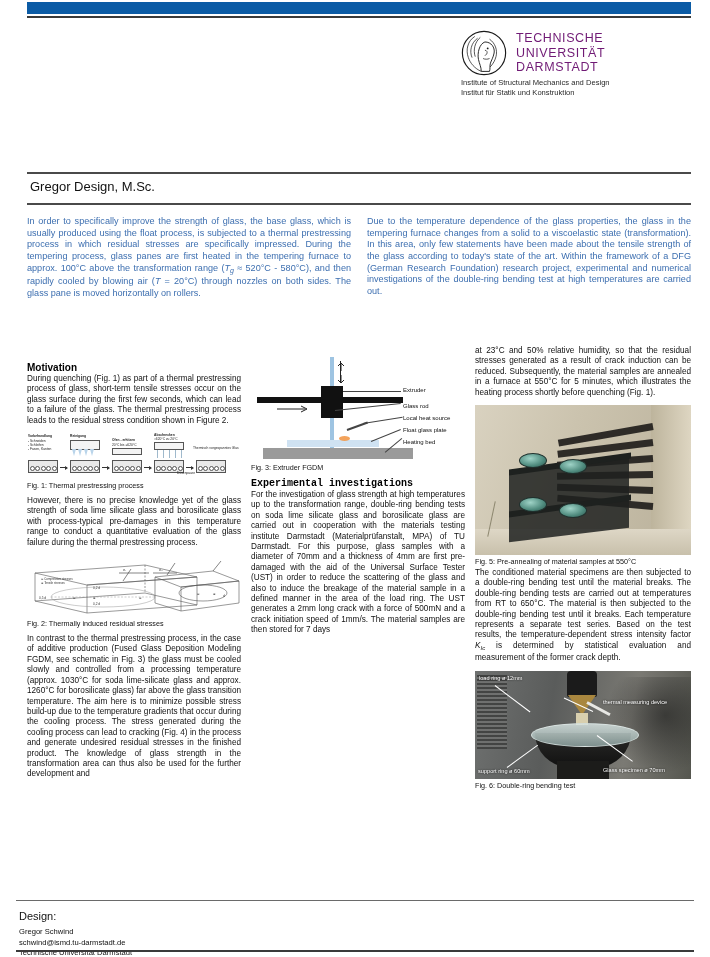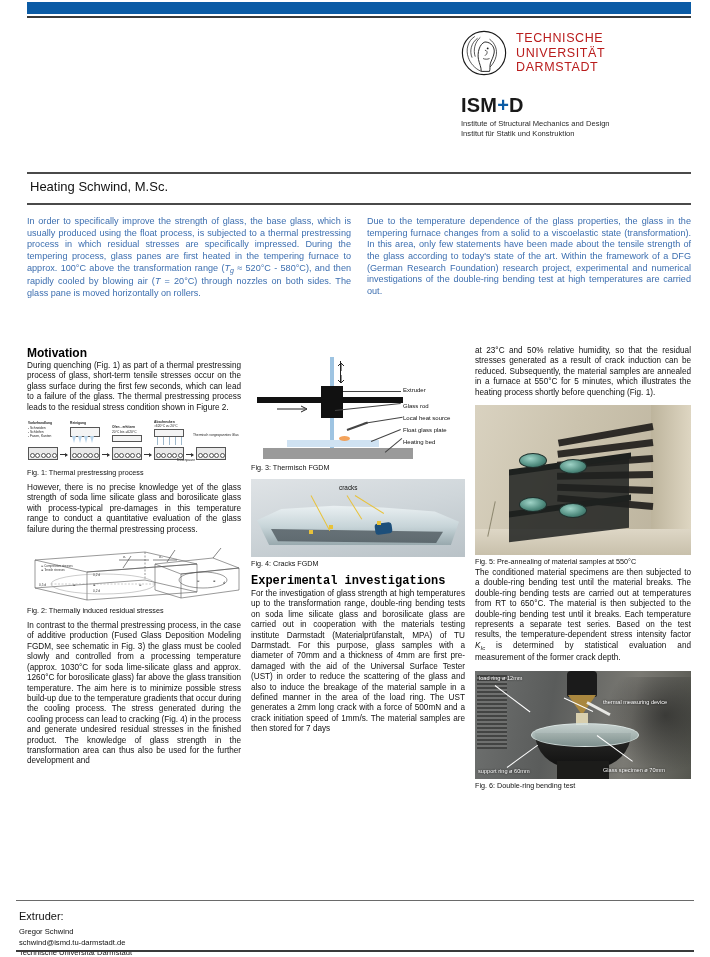--- a/index.html
+++ b/index.html
@@ -61,21 +61,21 @@
     gap: 9px;
   }
   .tud-mark {
     width: 46px; height: 46px;
     flex: 0 0 46px;
   }
   .tud-words {
     font-size: 12.5px;
     line-height: 14.5px;
     letter-spacing: 0.6px;
-    color: #b91c1c;
+    color: #701a75;
   }
   .ismd {
     margin-top: 18px;
     font-size: 20px;
     font-weight: bold;
     color: #1a1a1a;
     letter-spacing: 0.2px;
   }
   .ismd .plus { color: #0b5ba5; font-weight: bold; }
   .ismd-sub {
@@ -132,24 +132,24 @@
   .col-m { width: 214px; }
   .col-r { width: 216px; }
   .btext {
     font-size: 8.2px;
     line-height: 10.4px;
     color: #111;
     text-align: justify;
     margin: 0 0 0 0;
   }
   .bhead {
-    font-size: 12px;
+    font-size: 10px;
     font-weight: bold;
     color: #000;
-    margin: 0 0 1px 0;
+    margin: 16px 0 1px 0;
   }
   .cap {
     font-size: 7.2px;
     color: #111;
     margin: 2px 0 6px 0;
   }
   .sub { font-size: 6px; vertical-align: -2px; }
   .figbox { margin-top: 7px; }
   
   .fig1 {
@@ -547,30 +547,29 @@
           <circle cx="58" cy="40" r="2" fill="#1a1a1a"></circle>
           <path d="M48 62 C52 64 58 64 62 62" fill="none" stroke="#1a1a1a" stroke-width="1.6"></path>
         </svg>
         <div class="tud-words">
           <div>TECHNISCHE</div>
           <div>UNIVERSITÄT</div>
           <div>DARMSTADT</div>
         </div>
       </div>
 
-      <div class="ismd"><span>ISM</span><span class="plus">+</span><span>D</span></div>
       <div class="ismd-sub">
         <div>Institute of Structural Mechanics and Design</div>
         <div>Institut für Statik und Konstruktion</div>
       </div>
     </div>
   </div>
 
   <div class="author-rule-top"></div>
-  <div class="author">Heating Schwind, M.Sc.</div>
+  <div class="author">Gregor Design, M.Sc.</div>
   <div class="author-rule-bot"></div>
 
   <div class="abstract">
     <div class="col"><span>In order to specifically improve the strength of glass, the base glass, which is usually produced using the float process, is subjected to a thermal prestressing process in which residual stresses are specifically impressed. During the tempering process, glass panes are first heated in the tempering furnace to approx. 100°C above the transformation range (</span><span class="ital">T</span><span class="abs-sub ital">g</span><span> ≈ 520°C - 580°C), and then rapidly cooled by blowing air (</span><span class="ital">T</span><span> = 20°C) through nozzles on both sides. The glass pane is moved horizontally on rollers.</span></div>
     <div class="col">Due to the temperature dependence of the glass properties, the glass in the tempering furnace changes from a solid to a viscoelastic state (transformation). In this area, only few statements have been made about the tensile strength of the glass according to today's state of the art. Within the framework of a DFG (German Research Foundation) research project, experimental and numerical investigations of the double-ring bending test at high temperatures are carried out.</div>
   </div>
 
   <div class="body-cols">
 
     <div class="col-l">
@@ -730,38 +729,23 @@
           <div class="f3-lead" style="left:112px; top:70px; width:40px; transform:rotate(-9deg); transform-origin:left center;"></div>
           <div class="f3-lead" style="left:120px; top:88px; width:32px; transform:rotate(-22deg); transform-origin:left center;"></div>
           <div class="f3-lead" style="left:134px; top:99px; width:22px; transform:rotate(-40deg); transform-origin:left center;"></div>
 
           <div class="f3-txt" style="left:152px; top:34px;">Extruder</div>
           <div class="f3-txt" style="left:152px; top:50px;">Glass rod</div>
           <div class="f3-txt" style="left:152px; top:62px;">Local heat source</div>
           <div class="f3-txt" style="left:152px; top:74px;">Float glass plate</div>
           <div class="f3-txt" style="left:152px; top:86px;">Heating bed</div>
         </div>
-        <div class="cap">Fig. 3: Thermisch FGDM</div>
+        <div class="cap">Fig. 3: Extruder FGDM</div>
       </div>
 
-      <div class="figbox">
-        <div class="fig4">
-          <div class="f4-glass"></div>
-          <div class="f4-dark"></div>
-          <div class="f4-chip"></div>
-          <div class="f4-cap">cracks</div>
-          <div class="f4-crackline" style="left:60px; top:16px; width:40px; transform:rotate(62deg);"></div>
-          <div class="f4-crackline" style="left:96px; top:16px; width:28px; transform:rotate(58deg);"></div>
-          <div class="f4-crackline" style="left:104px; top:16px; width:34px; transform:rotate(32deg);"></div>
-          <div class="f4-node" style="left:58px; top:51px;"></div>
-          <div class="f4-node" style="left:78px; top:46px;"></div>
-          <div class="f4-node" style="left:126px; top:42px;"></div>
-        </div>
-        <div class="cap">Fig. 4: Cracks FGDM</div>
-      </div>
 
       <div class="bhead" style="margin-top:1px;font-family:Liberation Mono, monospace;">Experimental investigations</div>
       <p class="btext">For the investigation of glass strength at high temperatures up to the transformation range, double-ring bending tests on soda lime silicate glass and borosilicate glass are carried out in cooperation with the materials testing institute Darmstadt (Materialprüfanstalt, MPA) of TU Darmstadt. For this purpose, glass samples with a diameter of 70mm and a thickness of 4mm are first pre-damaged with the aid of the Universal Surface Tester (UST) in order to reduce the scattering of the glass and also to induce the breakage of the material sample in a defined manner in the area of the load ring. The UST generates a 2mm long crack with a force of 500mN and a crack initiation speed of 1mm/s. The material samples are then stored for 7 days</p>
     </div>
 
     <div class="col-r">
       <p class="btext">at 23°C and 50% relative humidity, so that the residual stresses generated as a result of crack induction can be reduced. Subsequently, the material samples are annealed in a furnace at 550°C for 5 minutes, which illustrates the heating process shortly before quenching (Fig. 1).</p>
 
       <div class="figbox">
         <div class="fig5">
@@ -810,21 +794,21 @@
           <div class="f6-ann" style="left:128px; top:28px;">thermal measuring device</div>
           <div class="f6-ann" style="left:3px; top:97px;">support ring ø 60mm</div>
           <div class="f6-ann" style="left:128px; top:96px;">Glass specimen ø 70mm</div>
         </div>
         <div class="cap">Fig. 6: Double-ring bending test</div>
       </div>
     </div>
   </div>
 
   <div class="sep-rule"></div>
-  <div class="contact-label">Extruder:</div>
+  <div class="contact-label">Design:</div>
   <div class="footer-cols">
     <div class="fc fc1">
       <div>Gregor Schwind</div>
       <div>schwind@ismd.tu-darmstadt.de</div>
     </div>
     <div class="fc fc2">
       <div>Technische Universität Darmstadt</div>
       <div>Institute of Structural Mechanics and Design</div>
     </div>
     <div class="fc fc3">

